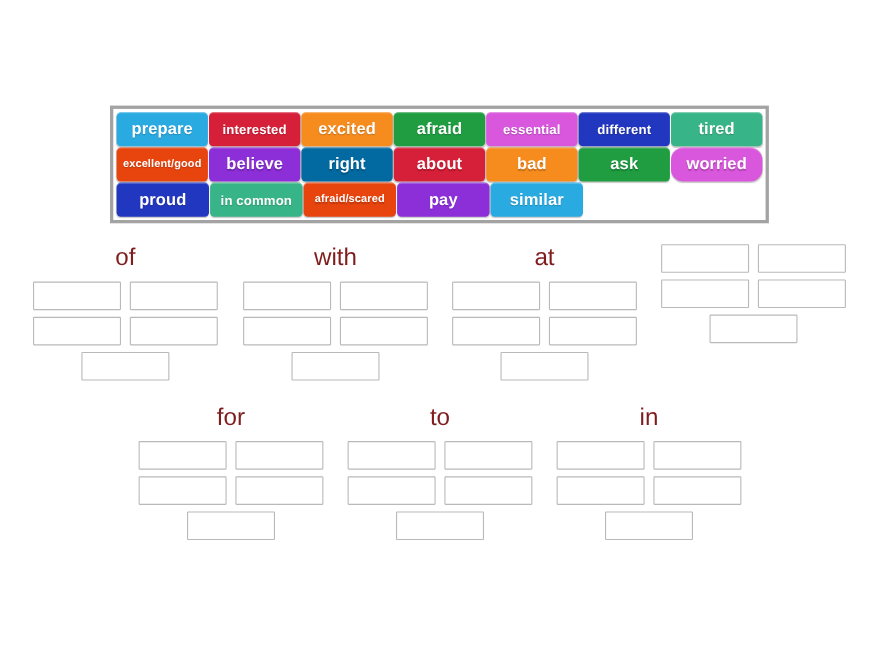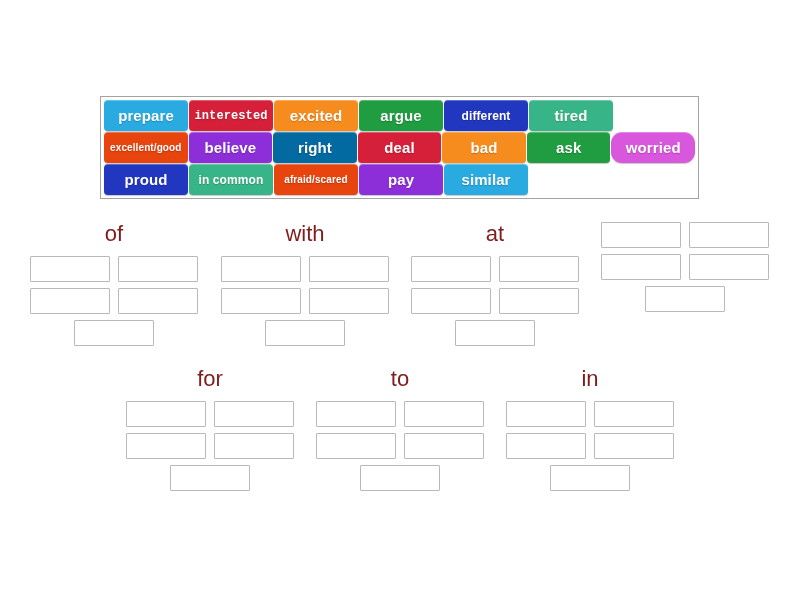--- a/index.html
+++ b/index.html
@@ -14,21 +14,21 @@
     overflow: hidden;
     position: relative;
   }
 
   
   #word-bank {
     position: absolute;
     left: 100px;
     top: 96px;
     width: 599px;
-    border: 1px solid #a3a3a3;
+    border: 3px solid #a3a3a3;
     background: #ffffff;
     padding: 3px 2px 2px 3px;
     box-sizing: border-box;
   }
   .tile-row {
     display: flex;
     flex-direction: row;
     margin-bottom: 1px;
   }
   .tile {
@@ -92,31 +92,32 @@
   #group-for   { left: 122px; top: 367px; }
   #group-to    { left: 312px; top: 367px; }
   #group-in    { left: 502px; top: 367px; }
 </style>
 </head>
 <body>
 
 <div id="word-bank">
     <div class="tile-row">
       <div class="tile" style="background: rgb(41, 171, 226);">prepare</div>
-      <div class="tile small" style="background: rgb(214, 31, 56); font-family: Liberation Mono, monospace;">interested</div>
+      <div class="tile small" style="background: rgb(214, 31, 56);">interested</div>
       <div class="tile" style="background: rgb(247, 140, 30);">excited</div>
-      <div class="tile" style="background: rgb(31, 157, 64);">argue</div>
+      <div class="tile" style="background: rgb(31, 157, 64);">afraid</div>
+      <div class="tile small" style="background: rgb(217, 87, 220);">essential</div>
       <div class="tile small" style="background: rgb(34, 55, 191);">different</div>
       <div class="tile" style="background: rgb(56, 181, 136);">tired</div>
     </div>
     <div class="tile-row">
       <div class="tile xsmall" style="background: rgb(232, 68, 14);">excellent/good</div>
       <div class="tile" style="background: rgb(140, 47, 216);">believe</div>
       <div class="tile" style="background: #0369a1;">right</div>
-      <div class="tile" style="background: rgb(214, 31, 56);">deal</div>
+      <div class="tile" style="background: rgb(214, 31, 56);">about</div>
       <div class="tile" style="background: rgb(247, 140, 30);">bad</div>
       <div class="tile" style="background: rgb(31, 157, 64);">ask</div>
       <div class="tile" style="background: rgb(217, 87, 220); border-radius: 11px;">worried</div>
     </div>
     <div class="tile-row">
       <div class="tile" style="background: rgb(34, 55, 191);">proud</div>
       <div class="tile small" style="background: rgb(56, 181, 136); text-align: center;">in common</div>
       <div class="tile xsmall" style="background: rgb(232, 68, 14);">afraid/scared</div>
       <div class="tile" style="background: rgb(140, 47, 216);">pay</div>
       <div class="tile" style="background: rgb(41, 171, 226);">similar</div>

